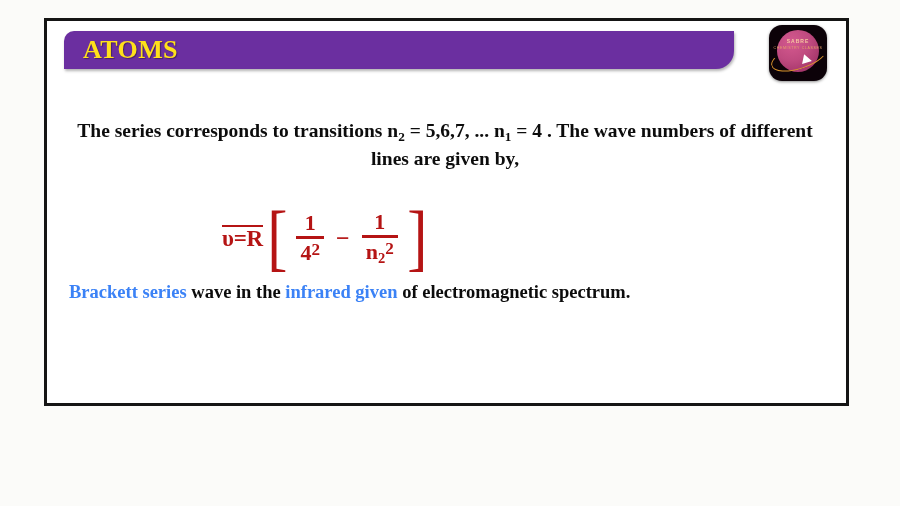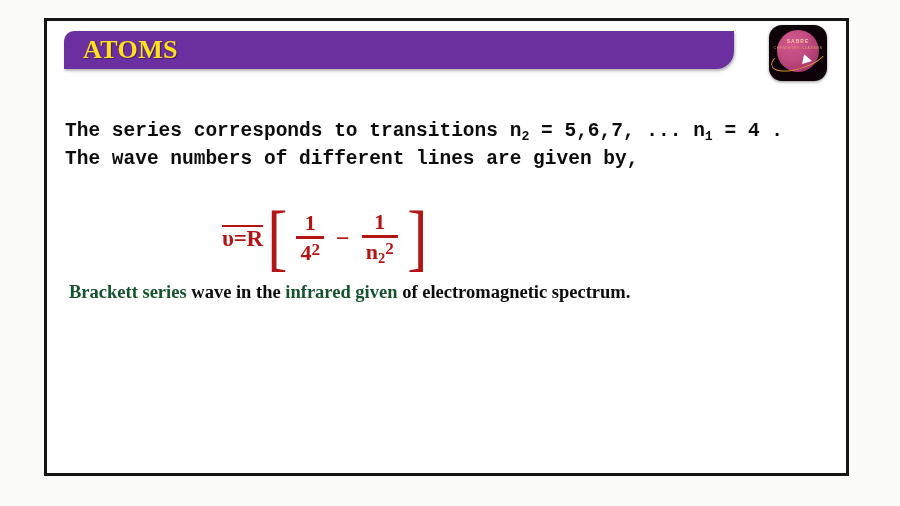--- a/index.html
+++ b/index.html
@@ -13,21 +13,21 @@
     font-family: "Liberation Serif", "DejaVu Serif", serif;
     overflow: hidden;
   }
 
   
   .slide-frame {
     position: absolute;
     left: 44px;
     top: 18px;
     width: 805px;
-    height: 458px;
+    height: 388px;
     background: #ffffff;
     border: 3px solid #151515;
     box-sizing: border-box;
   }
 
   
   .title-banner {
     position: absolute;
     left: 17px;
     top: 10px;
@@ -142,21 +142,22 @@
   
   .body-text {
     position: absolute;
     left: 18px;
     top: 97px;
     width: 760px;
     font-size: 19.5px;
     font-weight: bold;
     line-height: 1.38;
     color: #0c0c0c;
-    font-family: Liberation Mono, monospace;
+    font-family: Liberation Serif, serif;
+    text-align: center;
   }
   .body-text sub {
     font-size: 0.68em;
     vertical-align: -0.28em;
   }
 
   
   .formula {
     position: absolute;
     left: 175px;
@@ -235,21 +236,21 @@
     left: 22px;
     top: 257px;
     width: 620px;
     font-size: 18.5px;
     font-weight: bold;
     line-height: 1.52;
     color: #0c0c0c;
     font-family: "Liberation Serif", "DejaVu Serif", serif;
   }
   .blue {
-    color: #14532d;
+    color: #3b82f6;
   }
 </style>
 </head>
 <body>
 
 <div class="slide-frame">
 
   <div class="title-banner">
     <div class="title-banner-text">ATOMS</div>
   </div>

